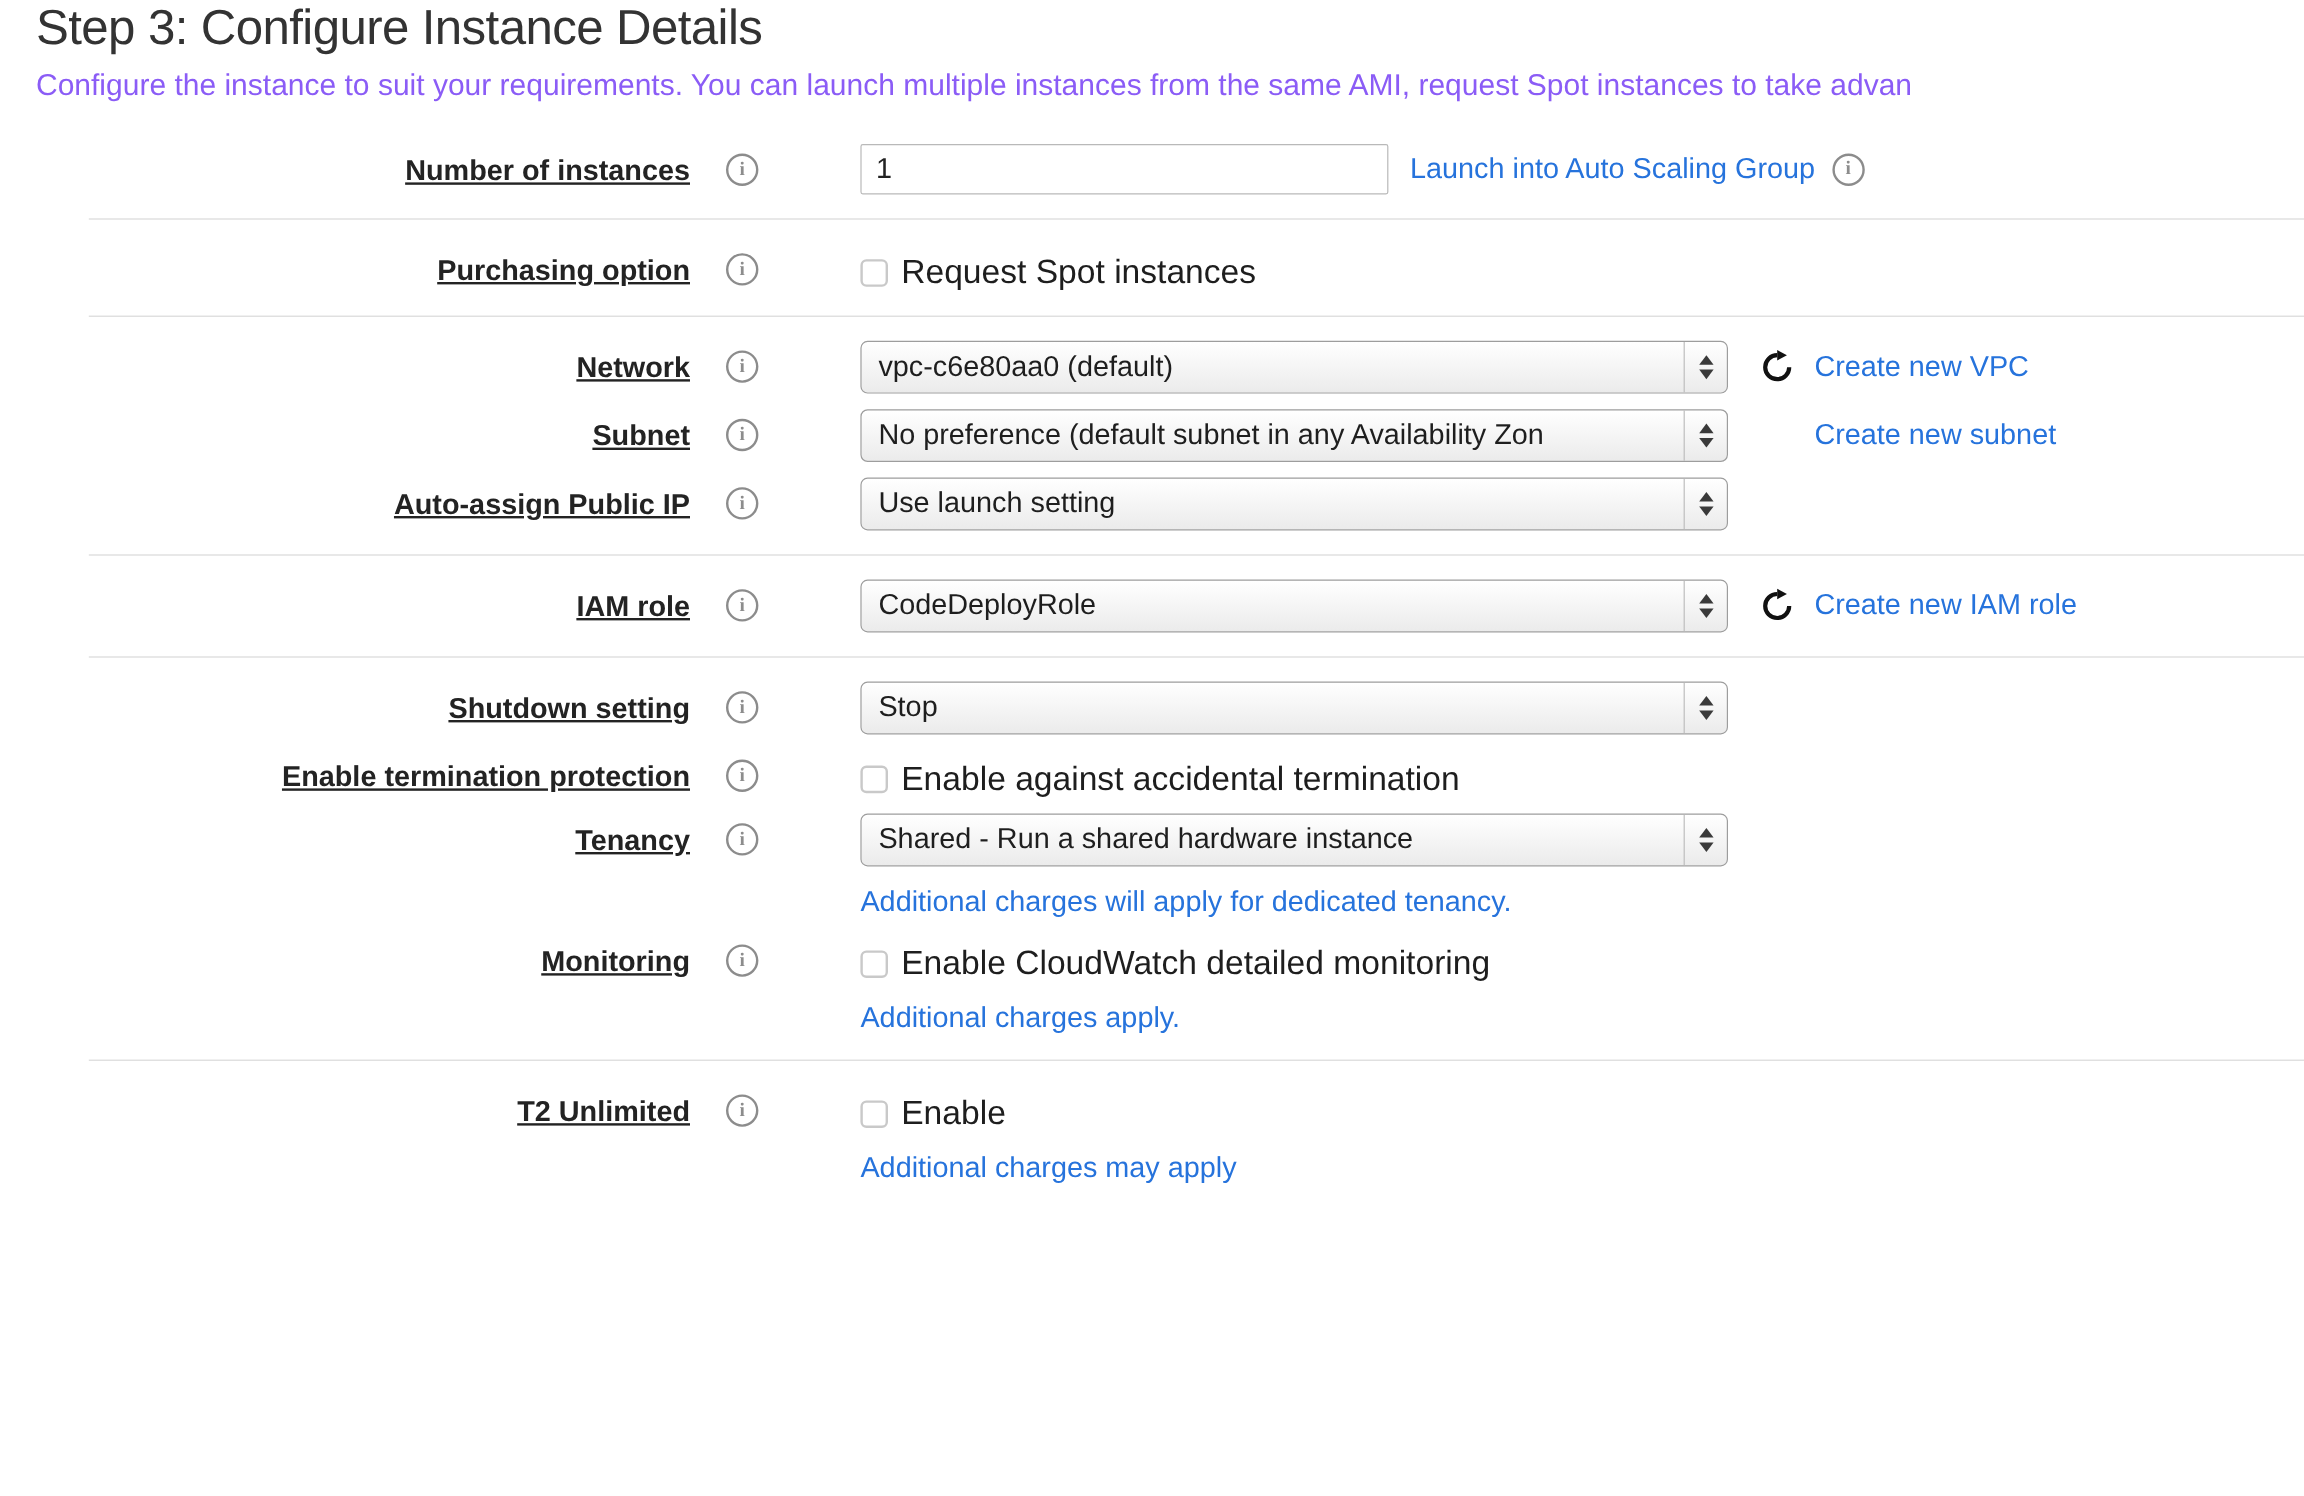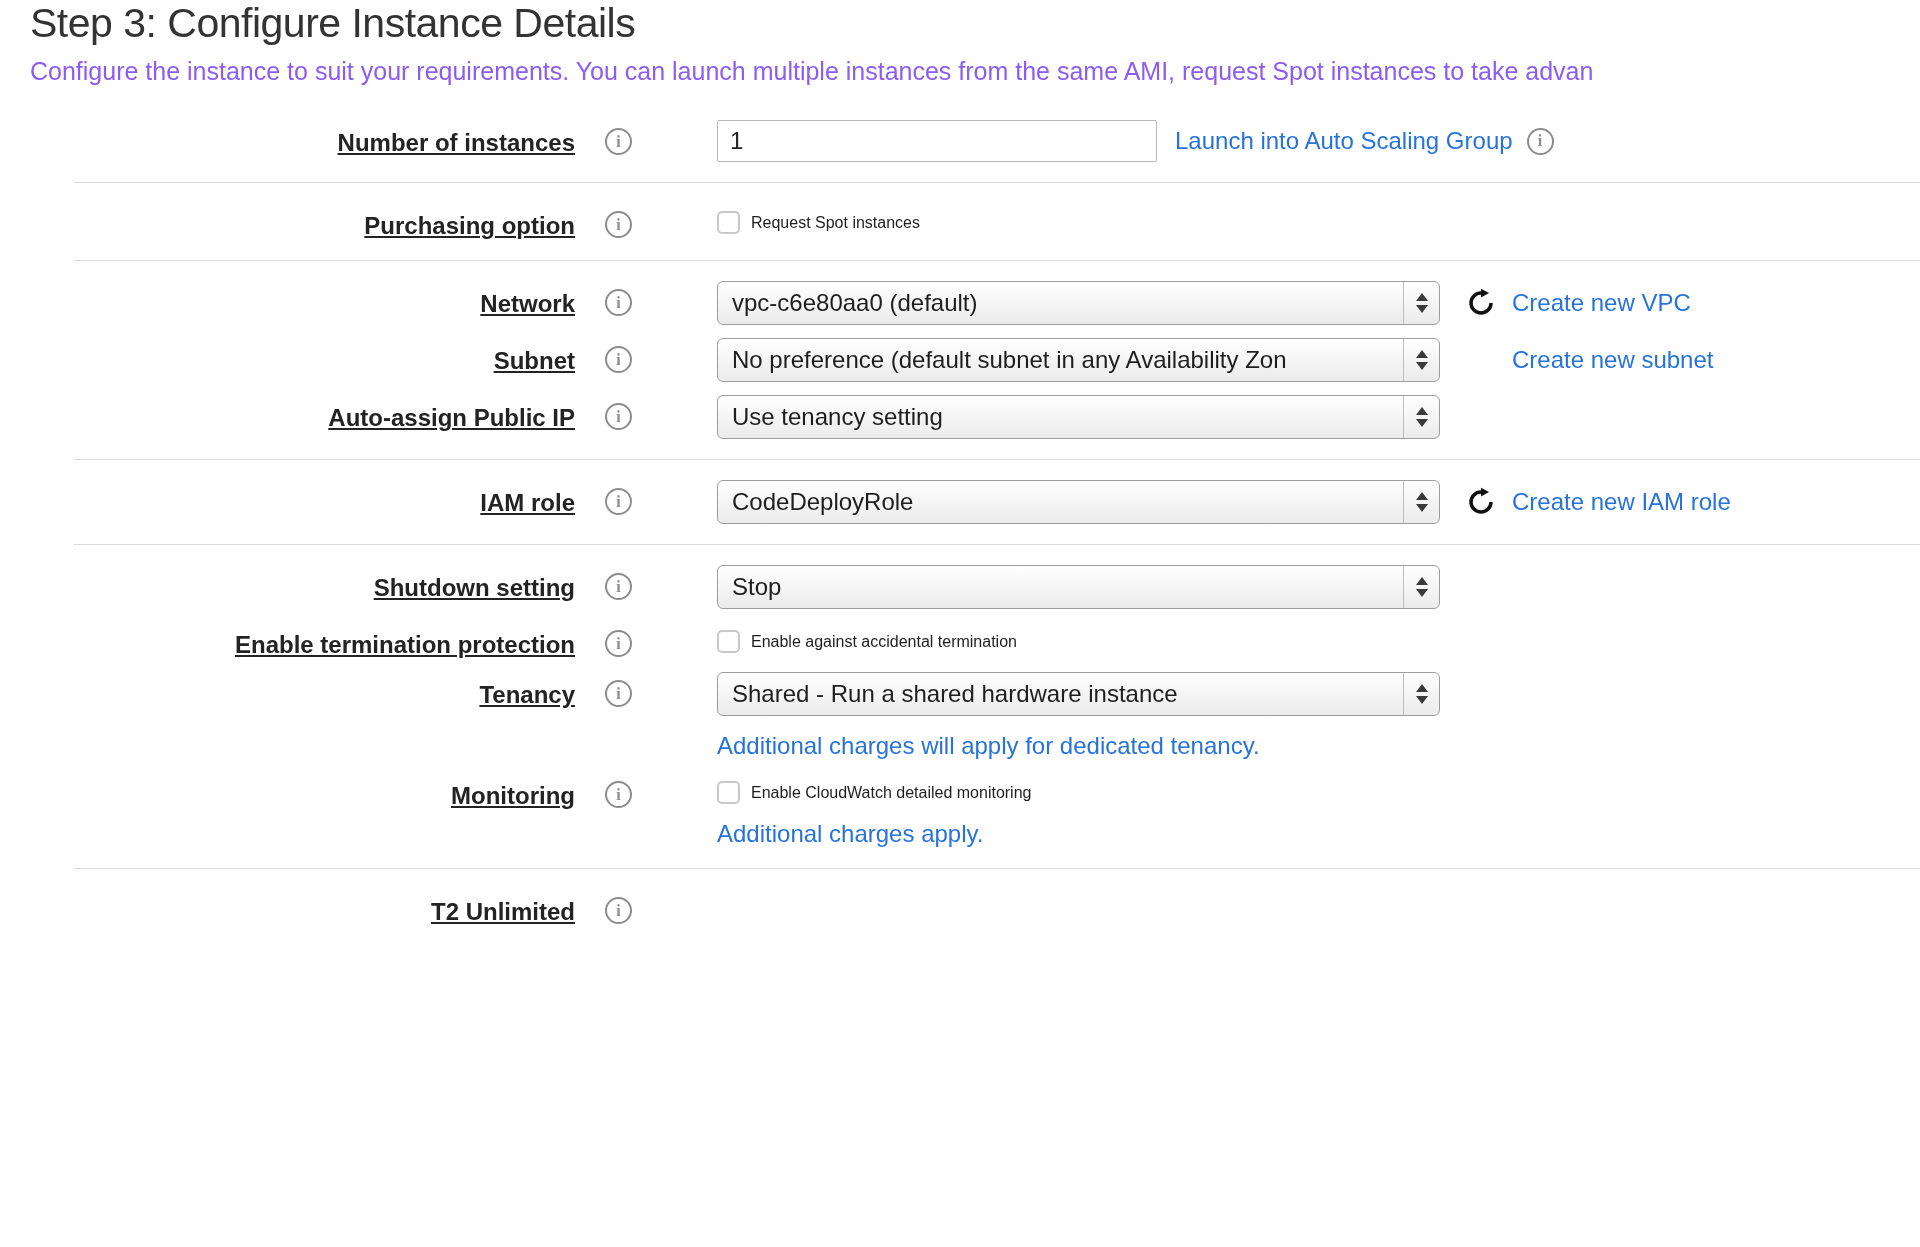--- a/index.html
+++ b/index.html
@@ -59,21 +59,21 @@
   .tri-up   { width: 0; height: 0; border-left: 6px solid transparent; border-right: 6px solid transparent; border-bottom: 8px solid #3a3a3a; }
   .tri-down { width: 0; height: 0; border-left: 6px solid transparent; border-right: 6px solid transparent; border-top: 8px solid #3a3a3a; margin-top: 4px; }
 
   
   .check-row { display: flex; align-items: center; gap: 11px; padding-top: 8px; cursor: pointer; }
   .checkbox {
     appearance: none; -webkit-appearance: none;
     width: 23px; height: 23px; border: 2px solid #c9c9c9; border-radius: 5px;
     background: #ffffff; margin: 0; cursor: pointer; flex: 0 0 auto;
   }
-  .check-label { font-size: 16px; color: #1e1e1e; }
+  .check-label { font-size: 28px; color: #1e1e1e; }
 
   
   .link { color: var(--link, #2673dc); font-size: 24px; text-decoration: none; cursor: pointer; }
   .note-link { display: inline-block; margin-top: 16px; }
 
   
   .refresh-btn { margin-left: 26px; display: inline-flex; cursor: pointer; }
   .refresh-spacer { width: 30px; margin-left: 26px; flex: 0 0 auto; }
   .side-link { margin-left: 16px; white-space: nowrap; }
   .inline-link { margin-left: 18px; white-space: nowrap; }
@@ -156,21 +156,21 @@
       </div>
     </div>
   </div>
 
   <div class="form-row">
     <div class="label-col">Auto-assign Public IP</div>
     <div class="icon-col"><span class="info-icon"></span></div>
     <div class="control-col">
       <div class="control-line">
         <div class="selectbox">
-          <span class="select-value">Use tenancy setting</span>
+          <span class="select-value">Use launch setting</span>
           <span class="select-arrows">
               <span class="tri-up"></span>
               <span class="tri-down"></span>
             </span>
         </div>
       </div>
     </div>
   </div>
 
   <hr class="divider">
@@ -254,15 +254,22 @@
       </label>
       <a href="#" class="link note-link">Additional charges apply.</a>
     </div>
   </div>
 
   <hr class="divider">
 
   <div class="form-row">
     <div class="label-col">T2 Unlimited</div>
     <div class="icon-col"><span class="info-icon"></span></div>
+    <div class="control-col">
+      <label class="check-row">
+        <input type="checkbox" class="checkbox" style="">
+        <span class="check-label">Enable</span>
+      </label>
+      <a href="#" class="link note-link">Additional charges may apply</a>
+    </div>
   </div>
 
 </div>
 
 </body></html>

